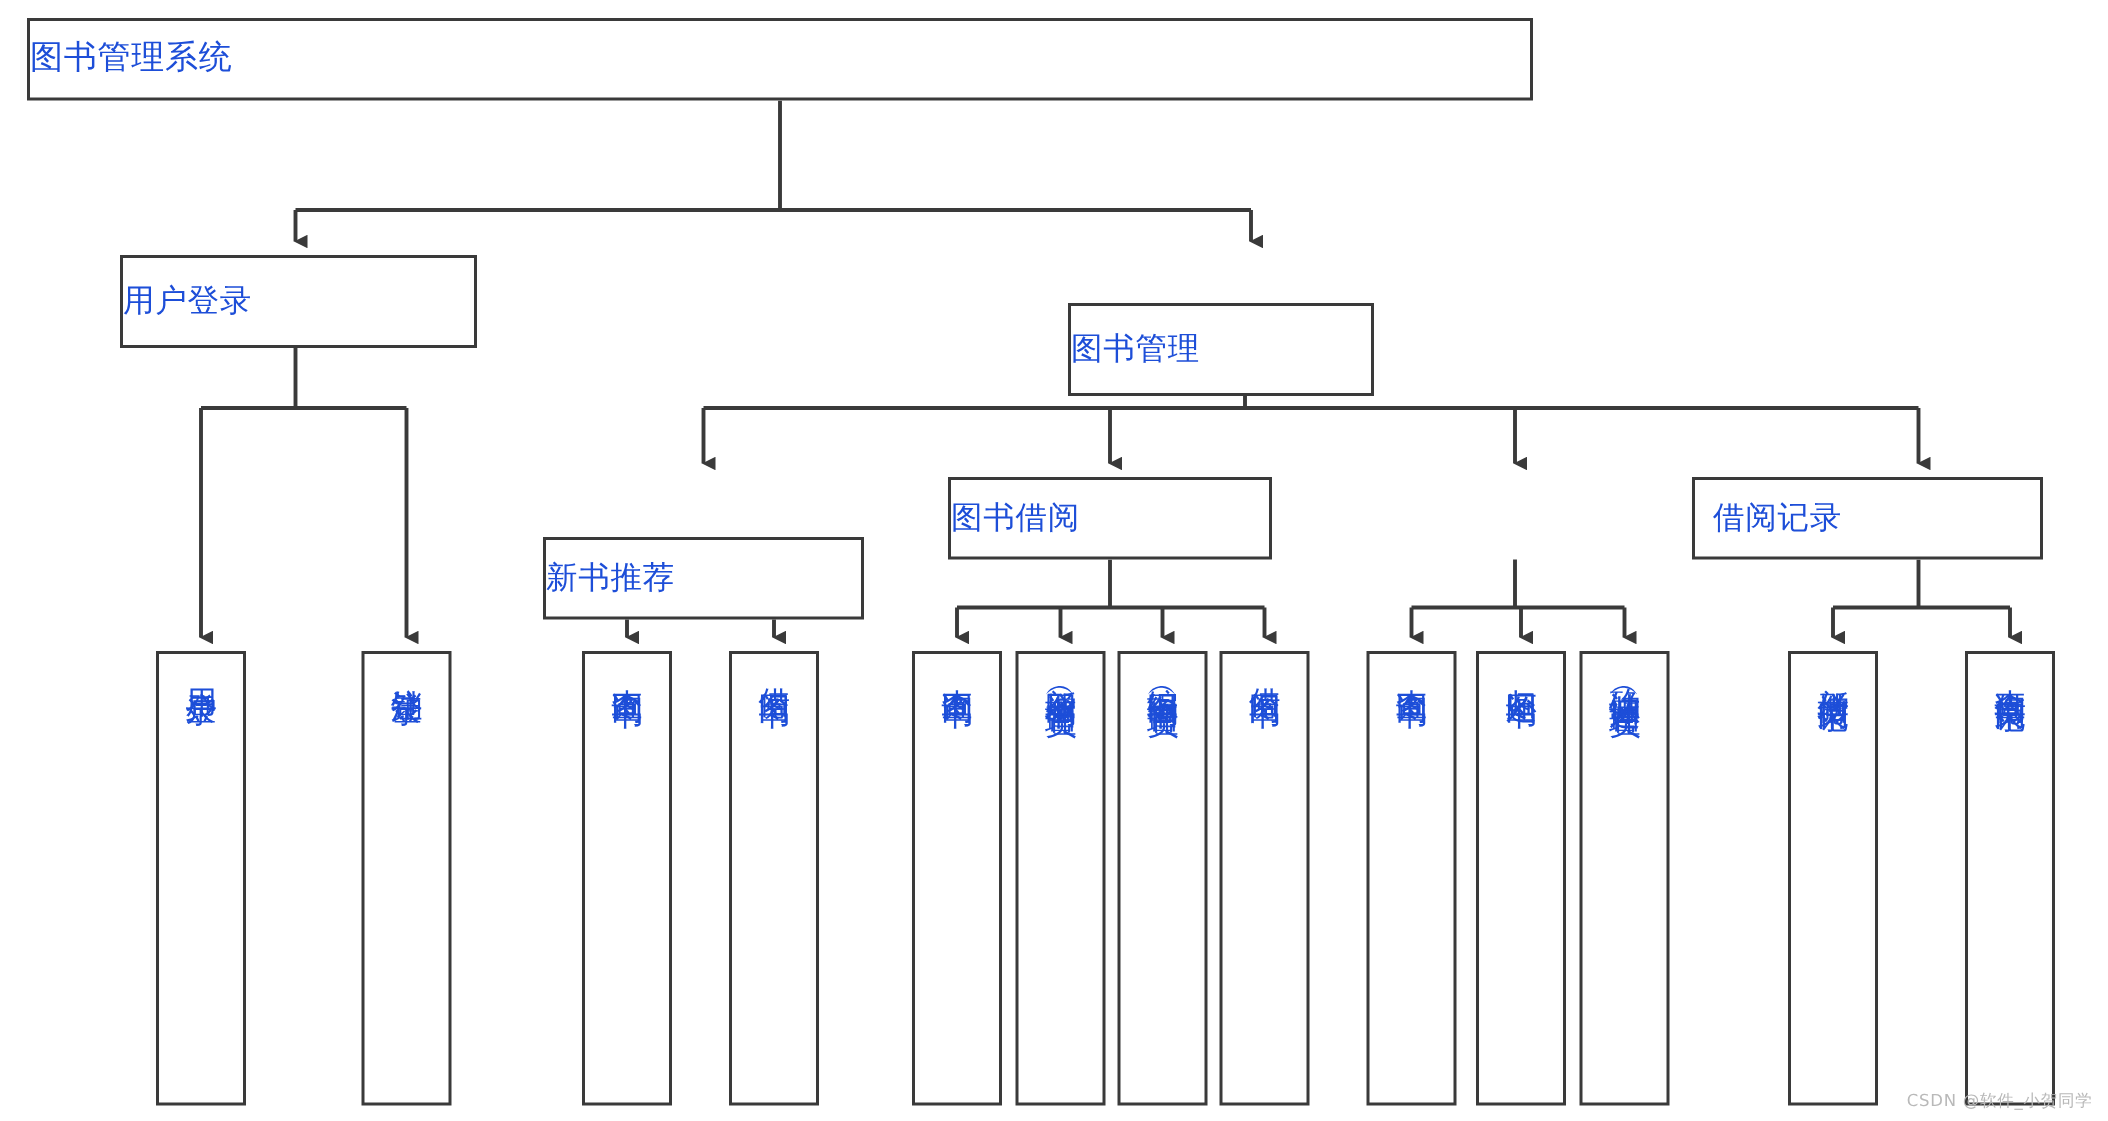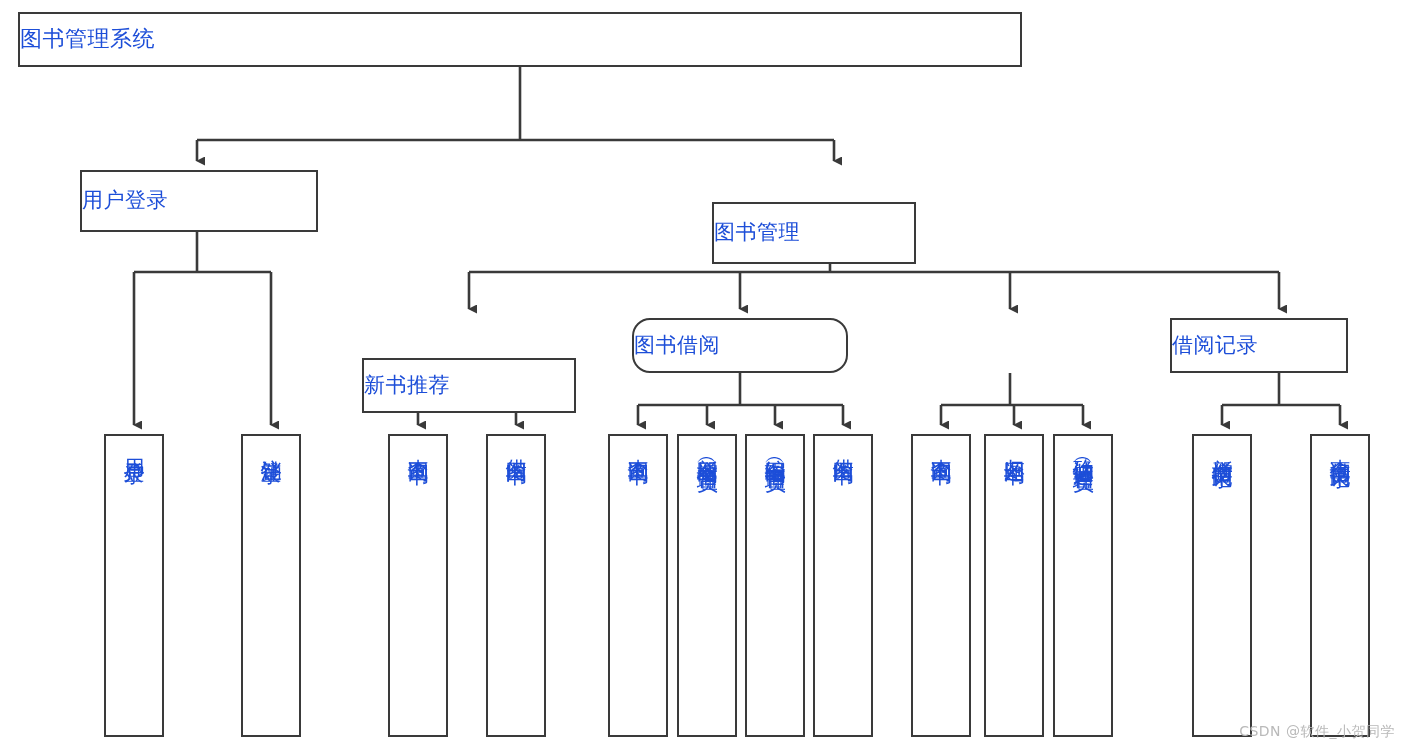--- a/index.html
+++ b/index.html
@@ -54,21 +54,21 @@
   .node.vert .vlabel {
     writing-mode: vertical-rl;
     text-orientation: upright;
     display: block;
     white-space: nowrap;
   }
   .watermark {
     position: absolute;
     right: 10px;
     bottom: 6px;
-    font-size: 14px;
+    font-size: 11px;
     color: #b9b9b9;
     letter-spacing: 0.5px;
     user-select: none;
     white-space: nowrap;
   }
 </style>
 </head>
 <body>
 
 <div id="diagram-root">
@@ -130,24 +130,24 @@
   <div class="node horiz" style="left:80px; top:170px; width:238px; height:62px;">
     <span>用户登录</span>
   </div>
   <div class="node horiz" style="left:712px; top:170px; width:204px; height:62px;margin-top:32px;">
     <span>图书管理</span>
   </div>
 
   <div class="node horiz" style="left:362px; top:318px; width:214px; height:55px;margin-top:40px;">
     <span>新书推荐</span>
   </div>
-  <div class="node horiz" style="left:632px; top:318px; width:216px; height:55px;border-radius:18px;">
+  <div class="node horiz" style="left:632px; top:318px; width:216px; height:55px;">
     <span>图书借阅</span>
   </div>
-  <div class="node horiz" style="left:1170px; top:318px; width:178px; height:55px;">
+  <div class="node horiz" style="left:1128px; top:318px; width:234px; height:55px;padding-left:12px;">
     <span>借阅记录</span>
   </div>
 
   <div class="node vert" style="left:104px; top:434px; width:60px; height:303px;">
     <span class="vlabel">用户登录</span>
   </div>
   <div class="node vert" style="left:241px; top:434px; width:60px; height:303px;">
     <span class="vlabel">注销登录</span>
   </div>
   <div class="node vert" style="left:388px; top:434px; width:60px; height:303px;">

